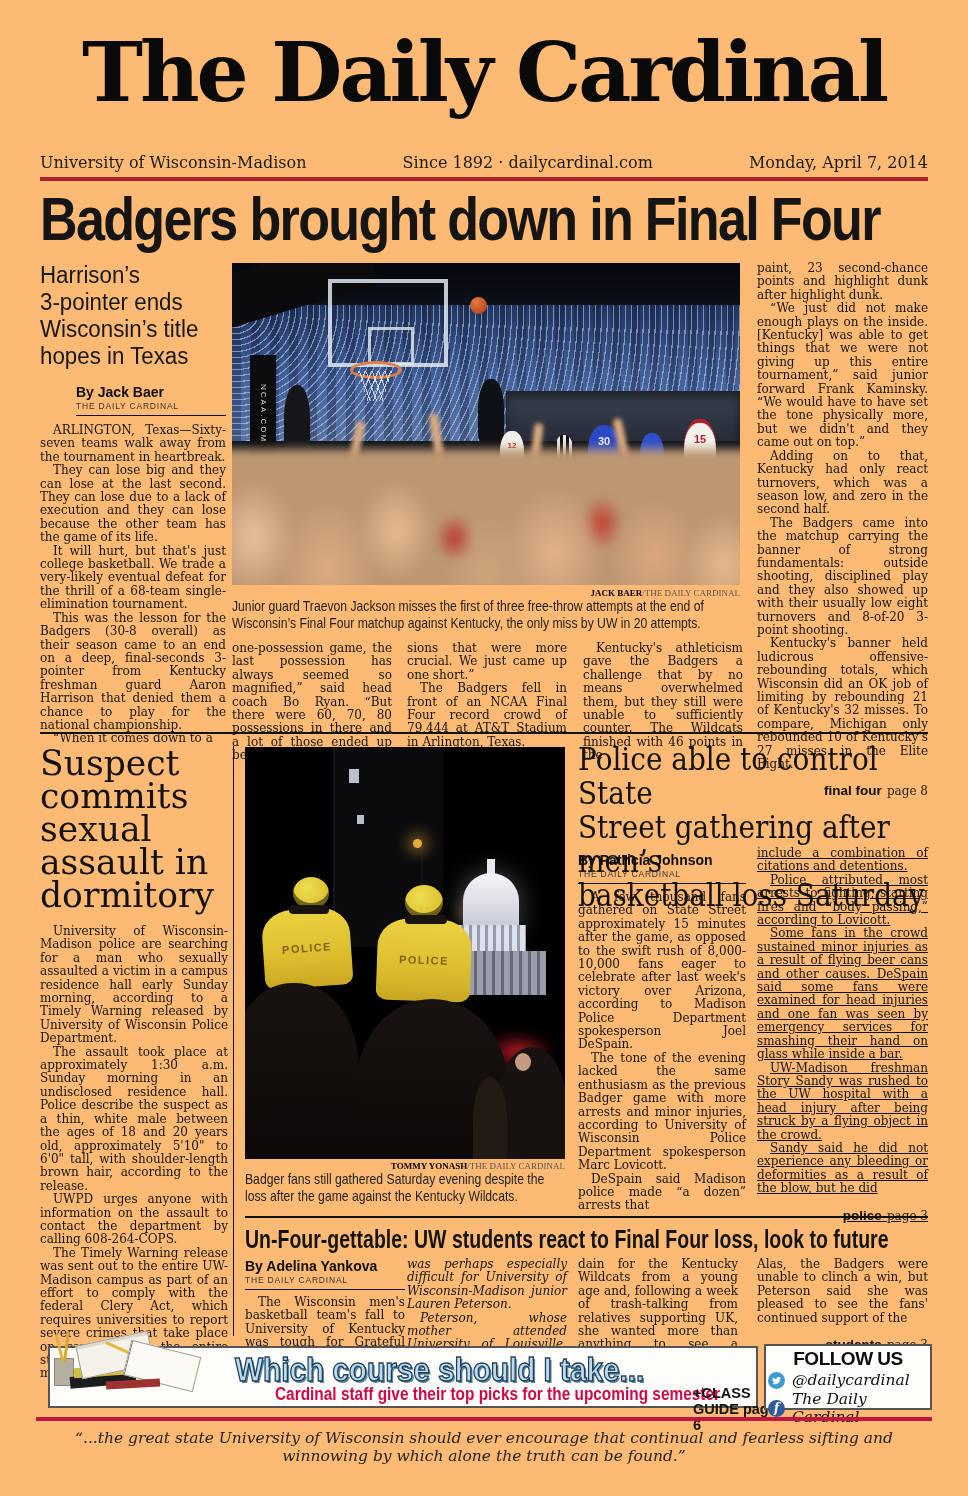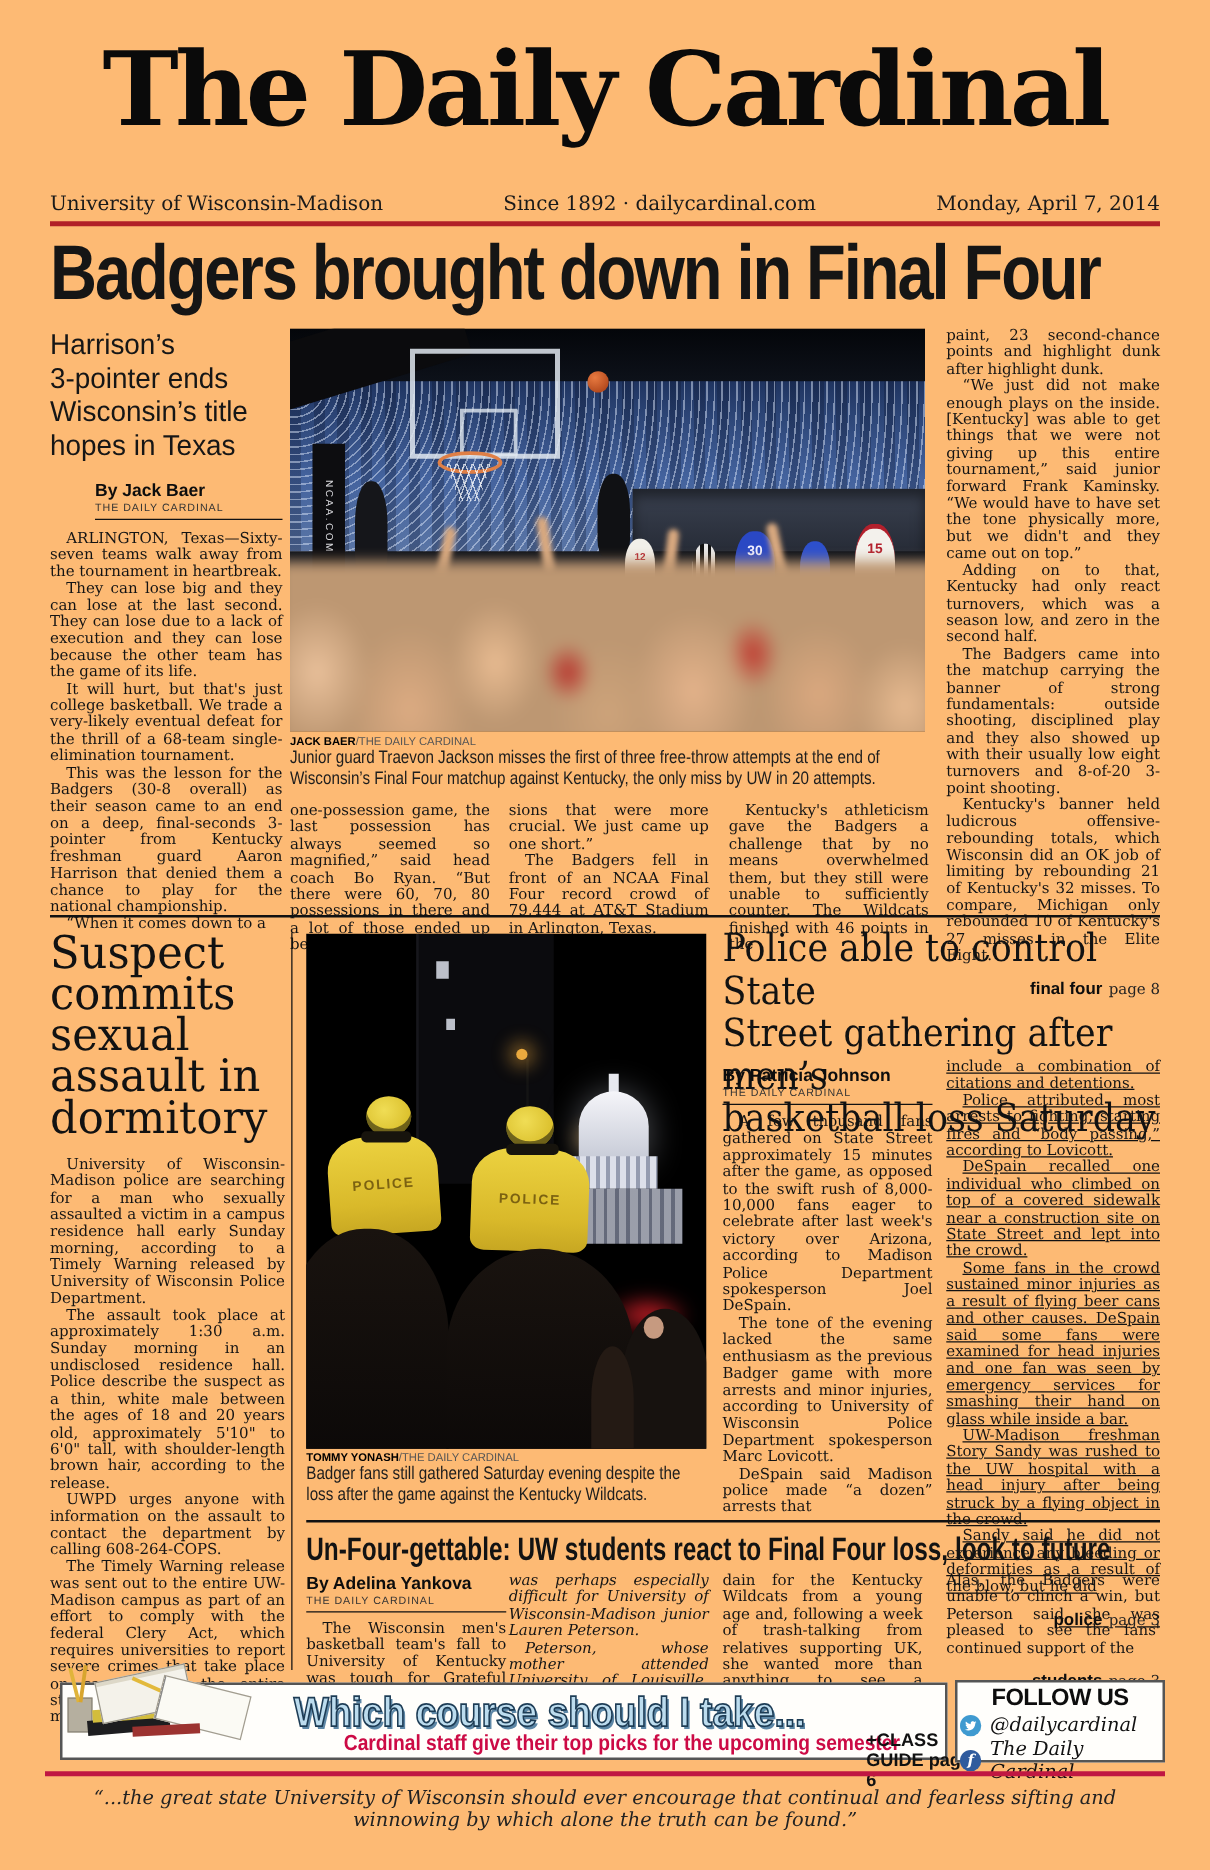--- a/index.html
+++ b/index.html
@@ -22,21 +22,21 @@
   .subhead{font-family:"Liberation Sans",sans-serif;font-weight:400;font-size:23px;line-height:27px;
            color:#161616;white-space:pre-line;transform:scaleX(.97);transform-origin:left top;}
   .byline-name{font-family:"Liberation Sans",sans-serif;font-weight:700;font-size:14px;color:#0d0d0d;}
   .byline-org{font-family:"Liberation Sans",sans-serif;font-size:8.5px;letter-spacing:.8px;color:#333;
               margin-top:1px;}
   .byline-rule{border-bottom:1.5px solid #111;margin-top:4px;}
   .serifhead{font-family:"DejaVu Serif",serif;font-weight:400;color:#121212;white-space:pre-line;}
   .jump{text-align:right;margin-top:9px;}
   .jump b{font-family:"Liberation Sans",sans-serif;font-weight:700;font-size:13.5px;color:#0d0d0d;}
   .jump span{font-size:12px;color:#222;}
-  .credit{font-family:Liberation Sans, sans-serif;font-size:9px;text-align:left;color:#555;}
+  .credit{font-family:Liberation Serif, serif;font-size:9px;text-align:right;color:#555;}
   .credit b{color:#000;}
   .caption{font-family:"Liberation Sans",sans-serif;font-size:14.5px;line-height:17px;color:#1d1d1d;
            white-space:pre-line;transform:scaleX(.84);transform-origin:left top;}
   .hrule{background:#111;height:1.5px;}
   .vrule{background:#111;width:1px;}
   
   .photo{overflow:hidden;background:#000;}
   .photo *{position:absolute;}
   
   .p1-top{left:0;right:0;top:0;height:70px;background:linear-gradient(#04060a,#10151f 80%,#1a2234);}
@@ -277,21 +277,20 @@
     <div class="body" style="margin-top:7px;">
         <p>A few thousand fans gathered on State Street approximately 15 minutes after the game, as opposed to the swift rush of 8,000-10,000 fans eager to celebrate after last week's victory over Arizona, according to Madison Police Department spokesperson Joel DeSpain.</p>
         <p>The tone of the evening lacked the same enthusiasm as the previous Badger game with more arrests and minor injuries, according to University of Wisconsin Police Department spokesperson Marc Lovicott.</p>
         <p>DeSpain said Madison police made “a dozen” arrests that</p>
       </div>
   </div>
   <div class="abs" style="left:757px;top:847px;width:171px;text-decoration:underline;">
     <div class="body cont">
         <p>include a combination of citations and detentions.</p>
         <p>Police attributed most arrests to fighting, starting fires and “body passing,” according to Lovicott.</p>
-        <p>DeSpain recalled one individual who climbed on top of a covered sidewalk near a construction site on State Street and lept into the crowd.</p>
         <p>Some fans in the crowd sustained minor injuries as a result of flying beer cans and other causes. DeSpain said some fans were examined for head injuries and one fan was seen by emergency services for smashing their hand on glass while inside a bar.</p>
         <p>UW-Madison freshman Story Sandy was rushed to the UW hospital with a head injury after being struck by a flying object in the crowd.</p>
         <p>Sandy said he did not experience any bleeding or deformities as a result of the blow, but he did</p>
       </div>
     <div class="jump">
       <b>police</b>
       <span>page 3</span>
     </div>
   </div>
 

